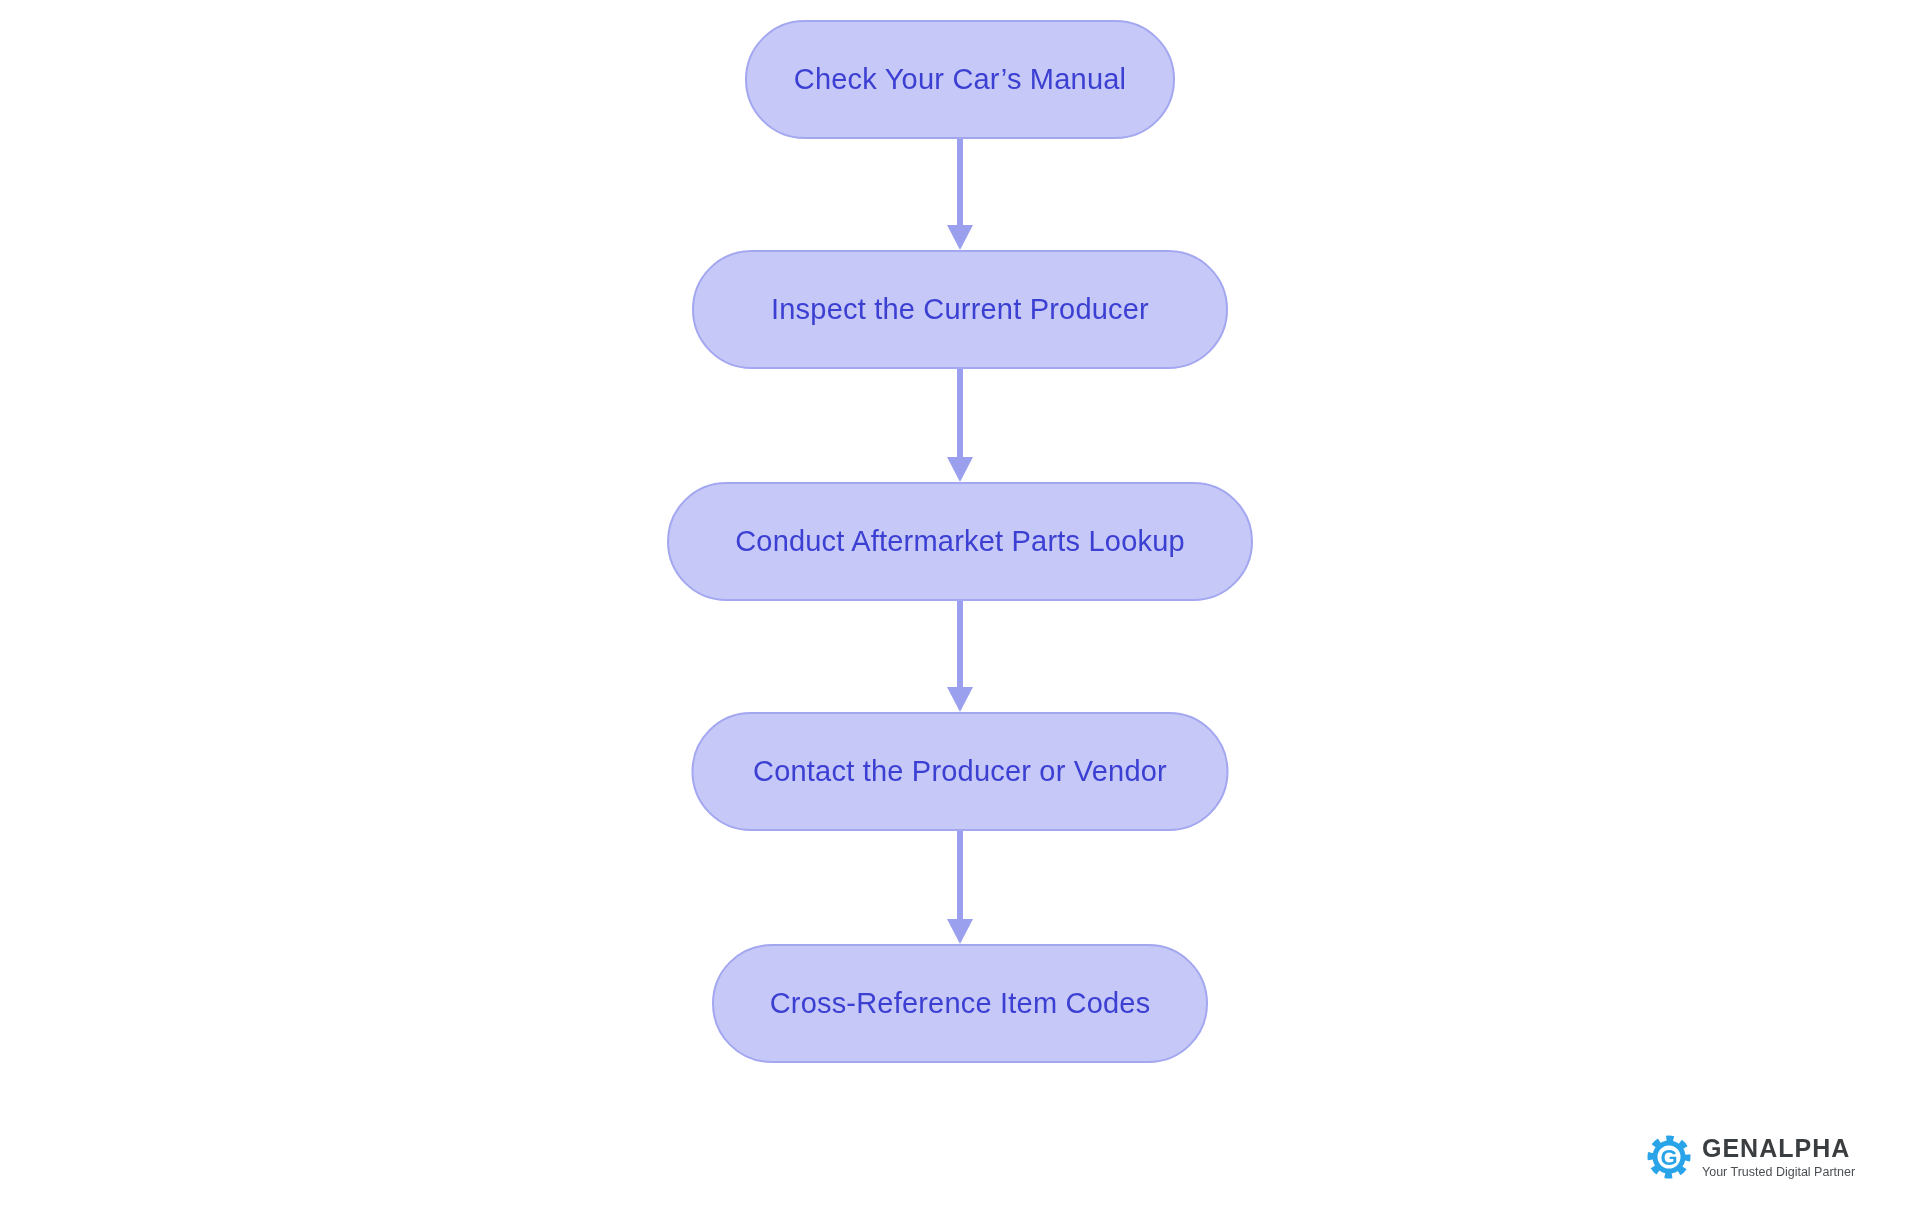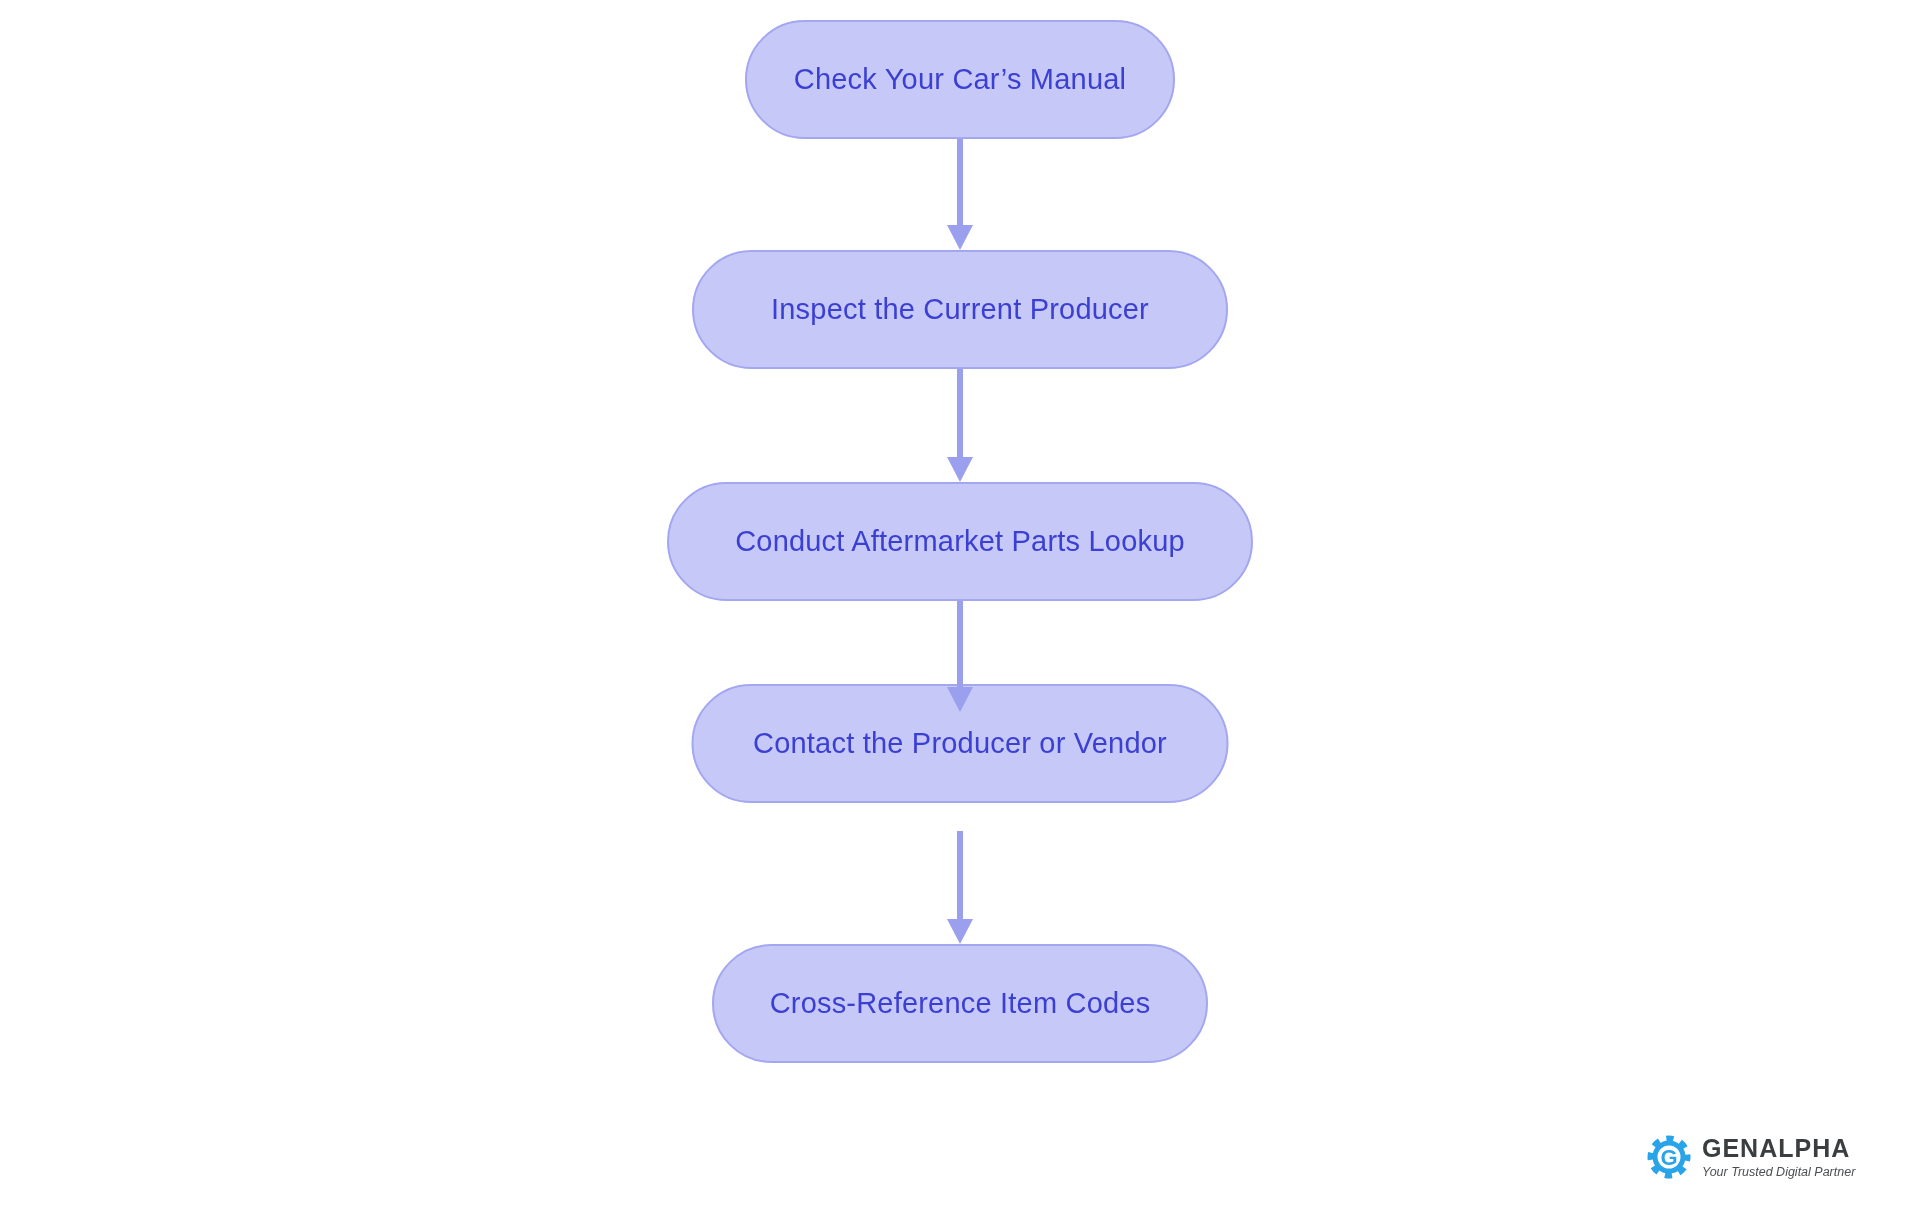--- a/index.html
+++ b/index.html
@@ -79,21 +79,20 @@
   }
   .logo-brand{
     font-size:25px;
     font-weight:bold;
     letter-spacing:1px;
     color:var(--logo-text);
     line-height:1.0;
   }
   .logo-tagline{
     font-size:12.5px;
-    font-style:italic;
     color:var(--logo-tagline);
     margin-top:4px;
     white-space:nowrap;
   }
 </style>
 </head>
 <body>
 
 <div class="canvas">
 
@@ -102,21 +101,21 @@
   </div>
 
   <div class="node" style="top:250px;width:536px;">
     <span class="node-label">Inspect the Current Producer</span>
   </div>
 
   <div class="node" style="top:482px;width:586px;justify-content:center;">
     <span class="node-label">Conduct Aftermarket Parts Lookup</span>
   </div>
 
-  <div class="node" style="top:684px;width:537px;">
+  <div class="node" style="top:712px;width:537px;">
     <span class="node-label">Contact the Producer or Vendor</span>
   </div>
 
   <div class="node" style="top:944px;width:496px;">
     <span class="node-label">Cross-Reference Item Codes</span>
   </div>
 
   <div class="arrow" style="top:139px;height:111px;">
     <div class="stem"></div>
     <div class="head"></div>

